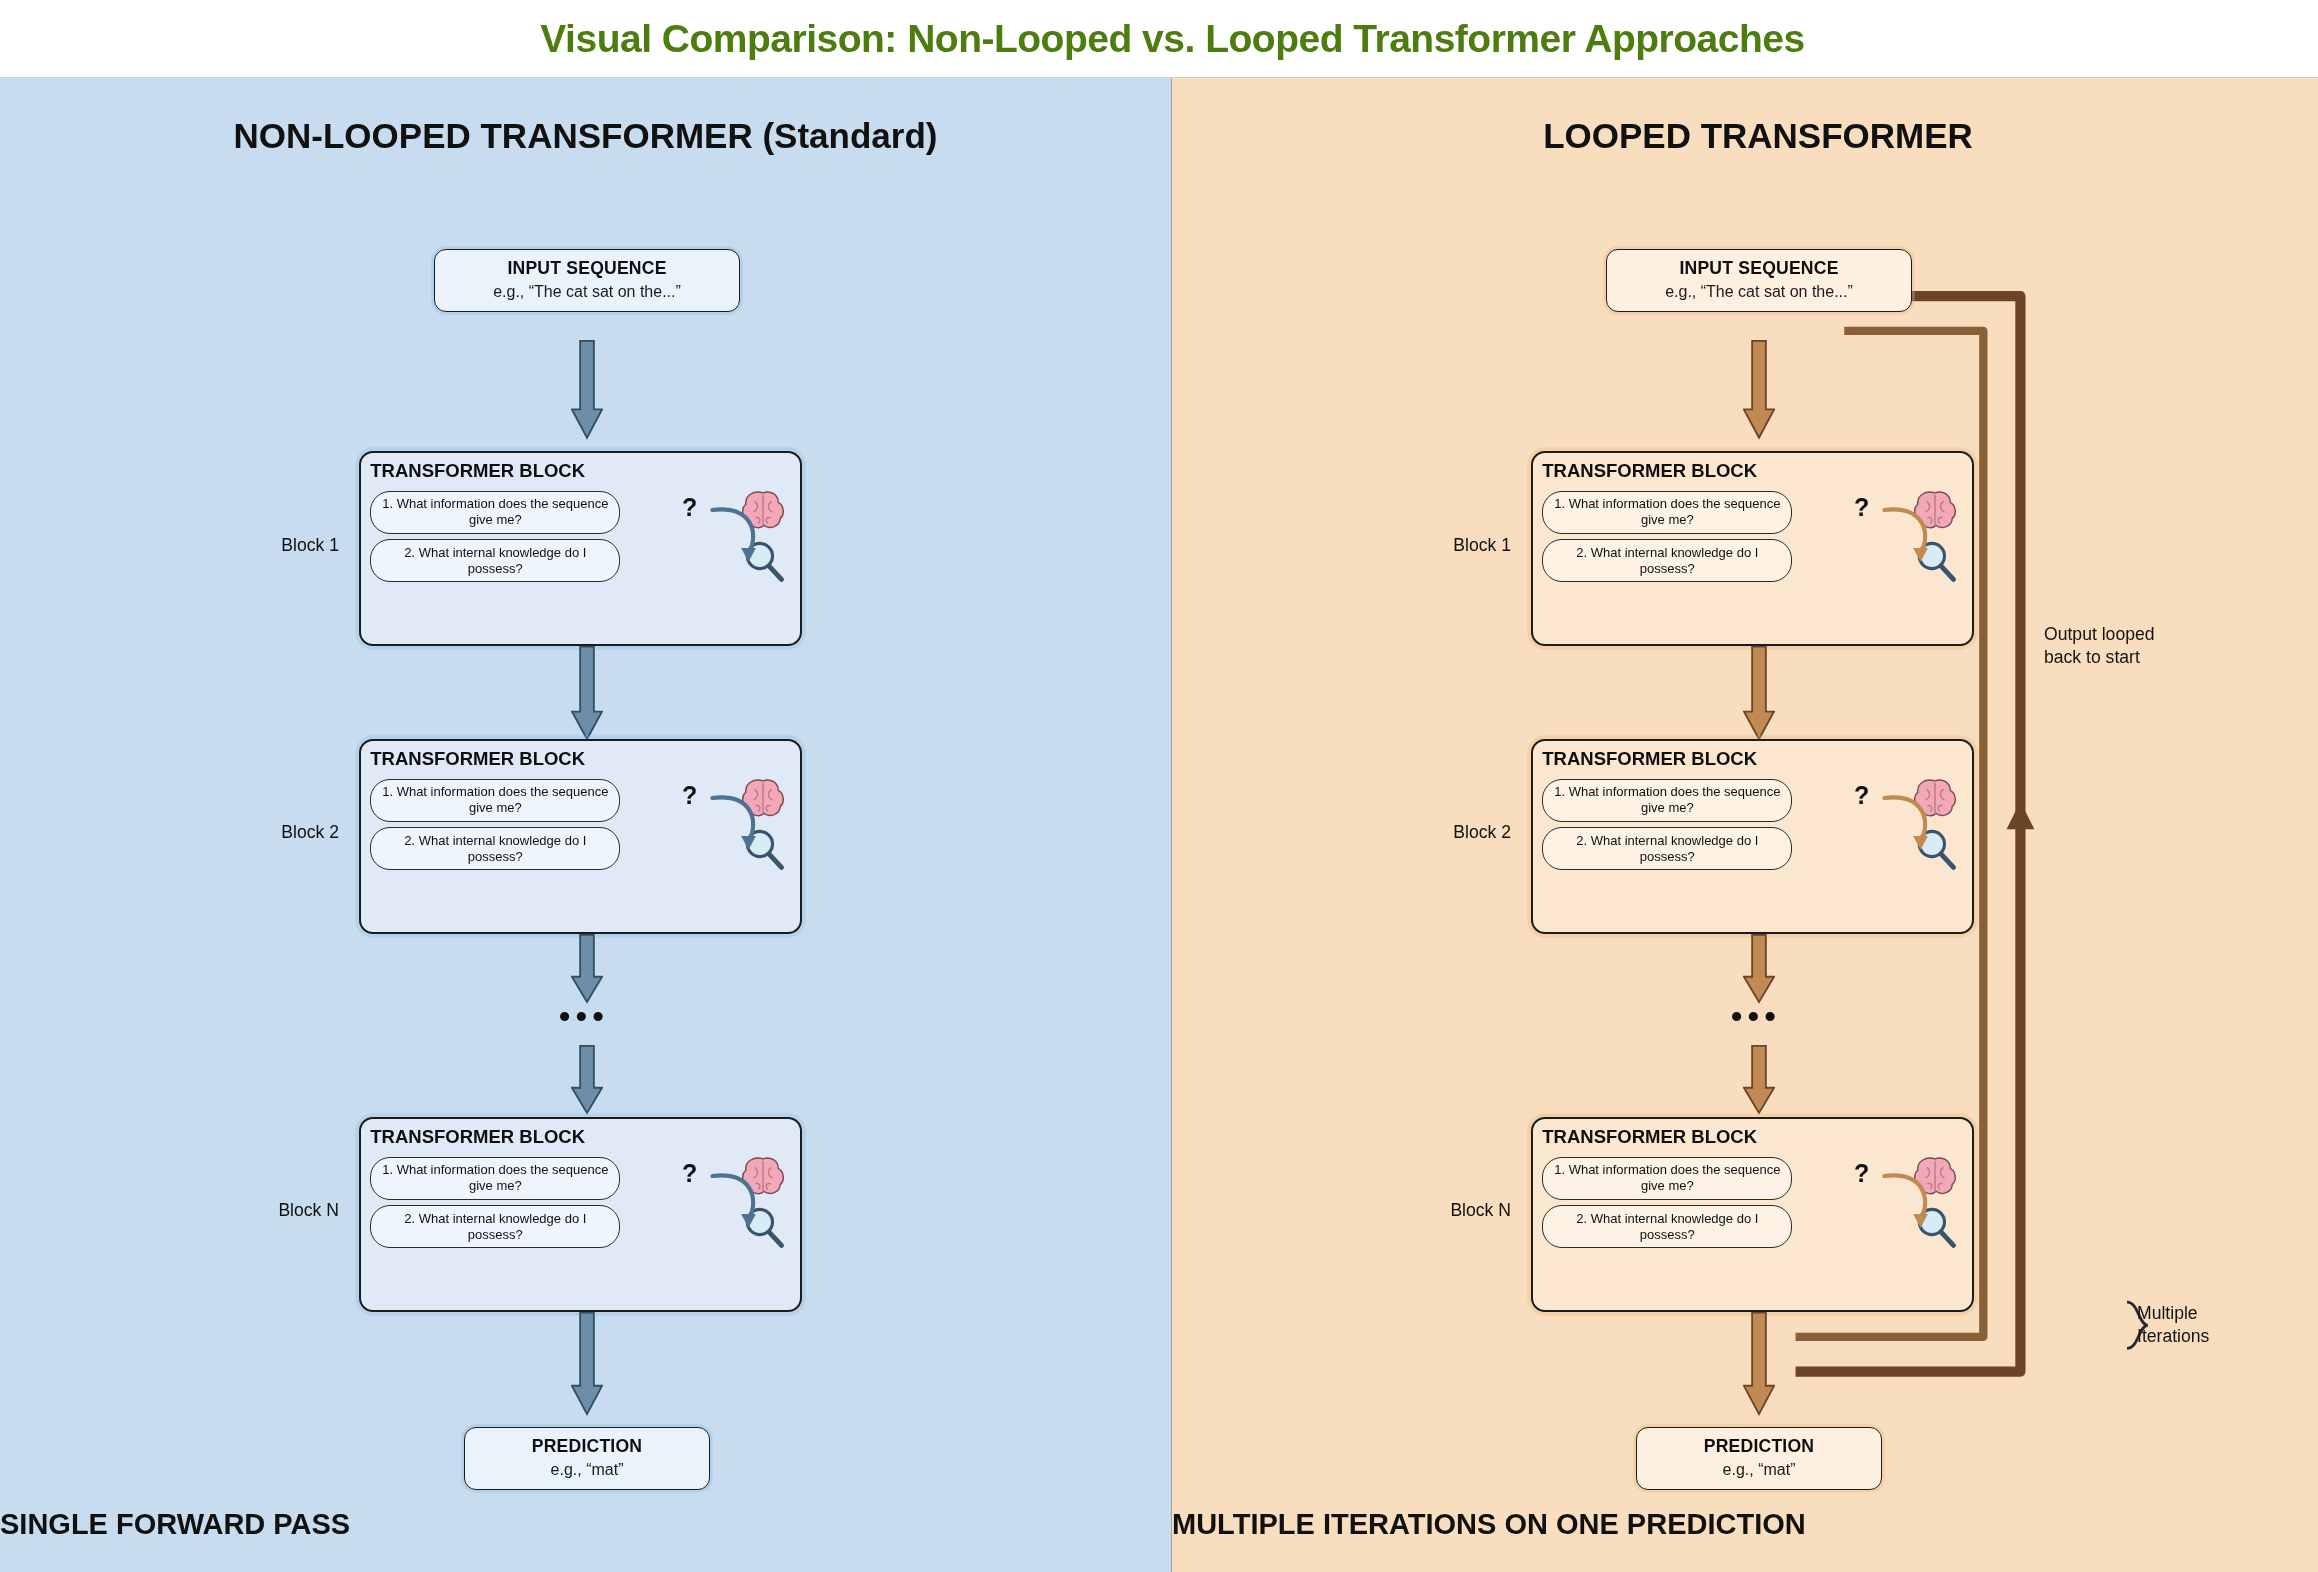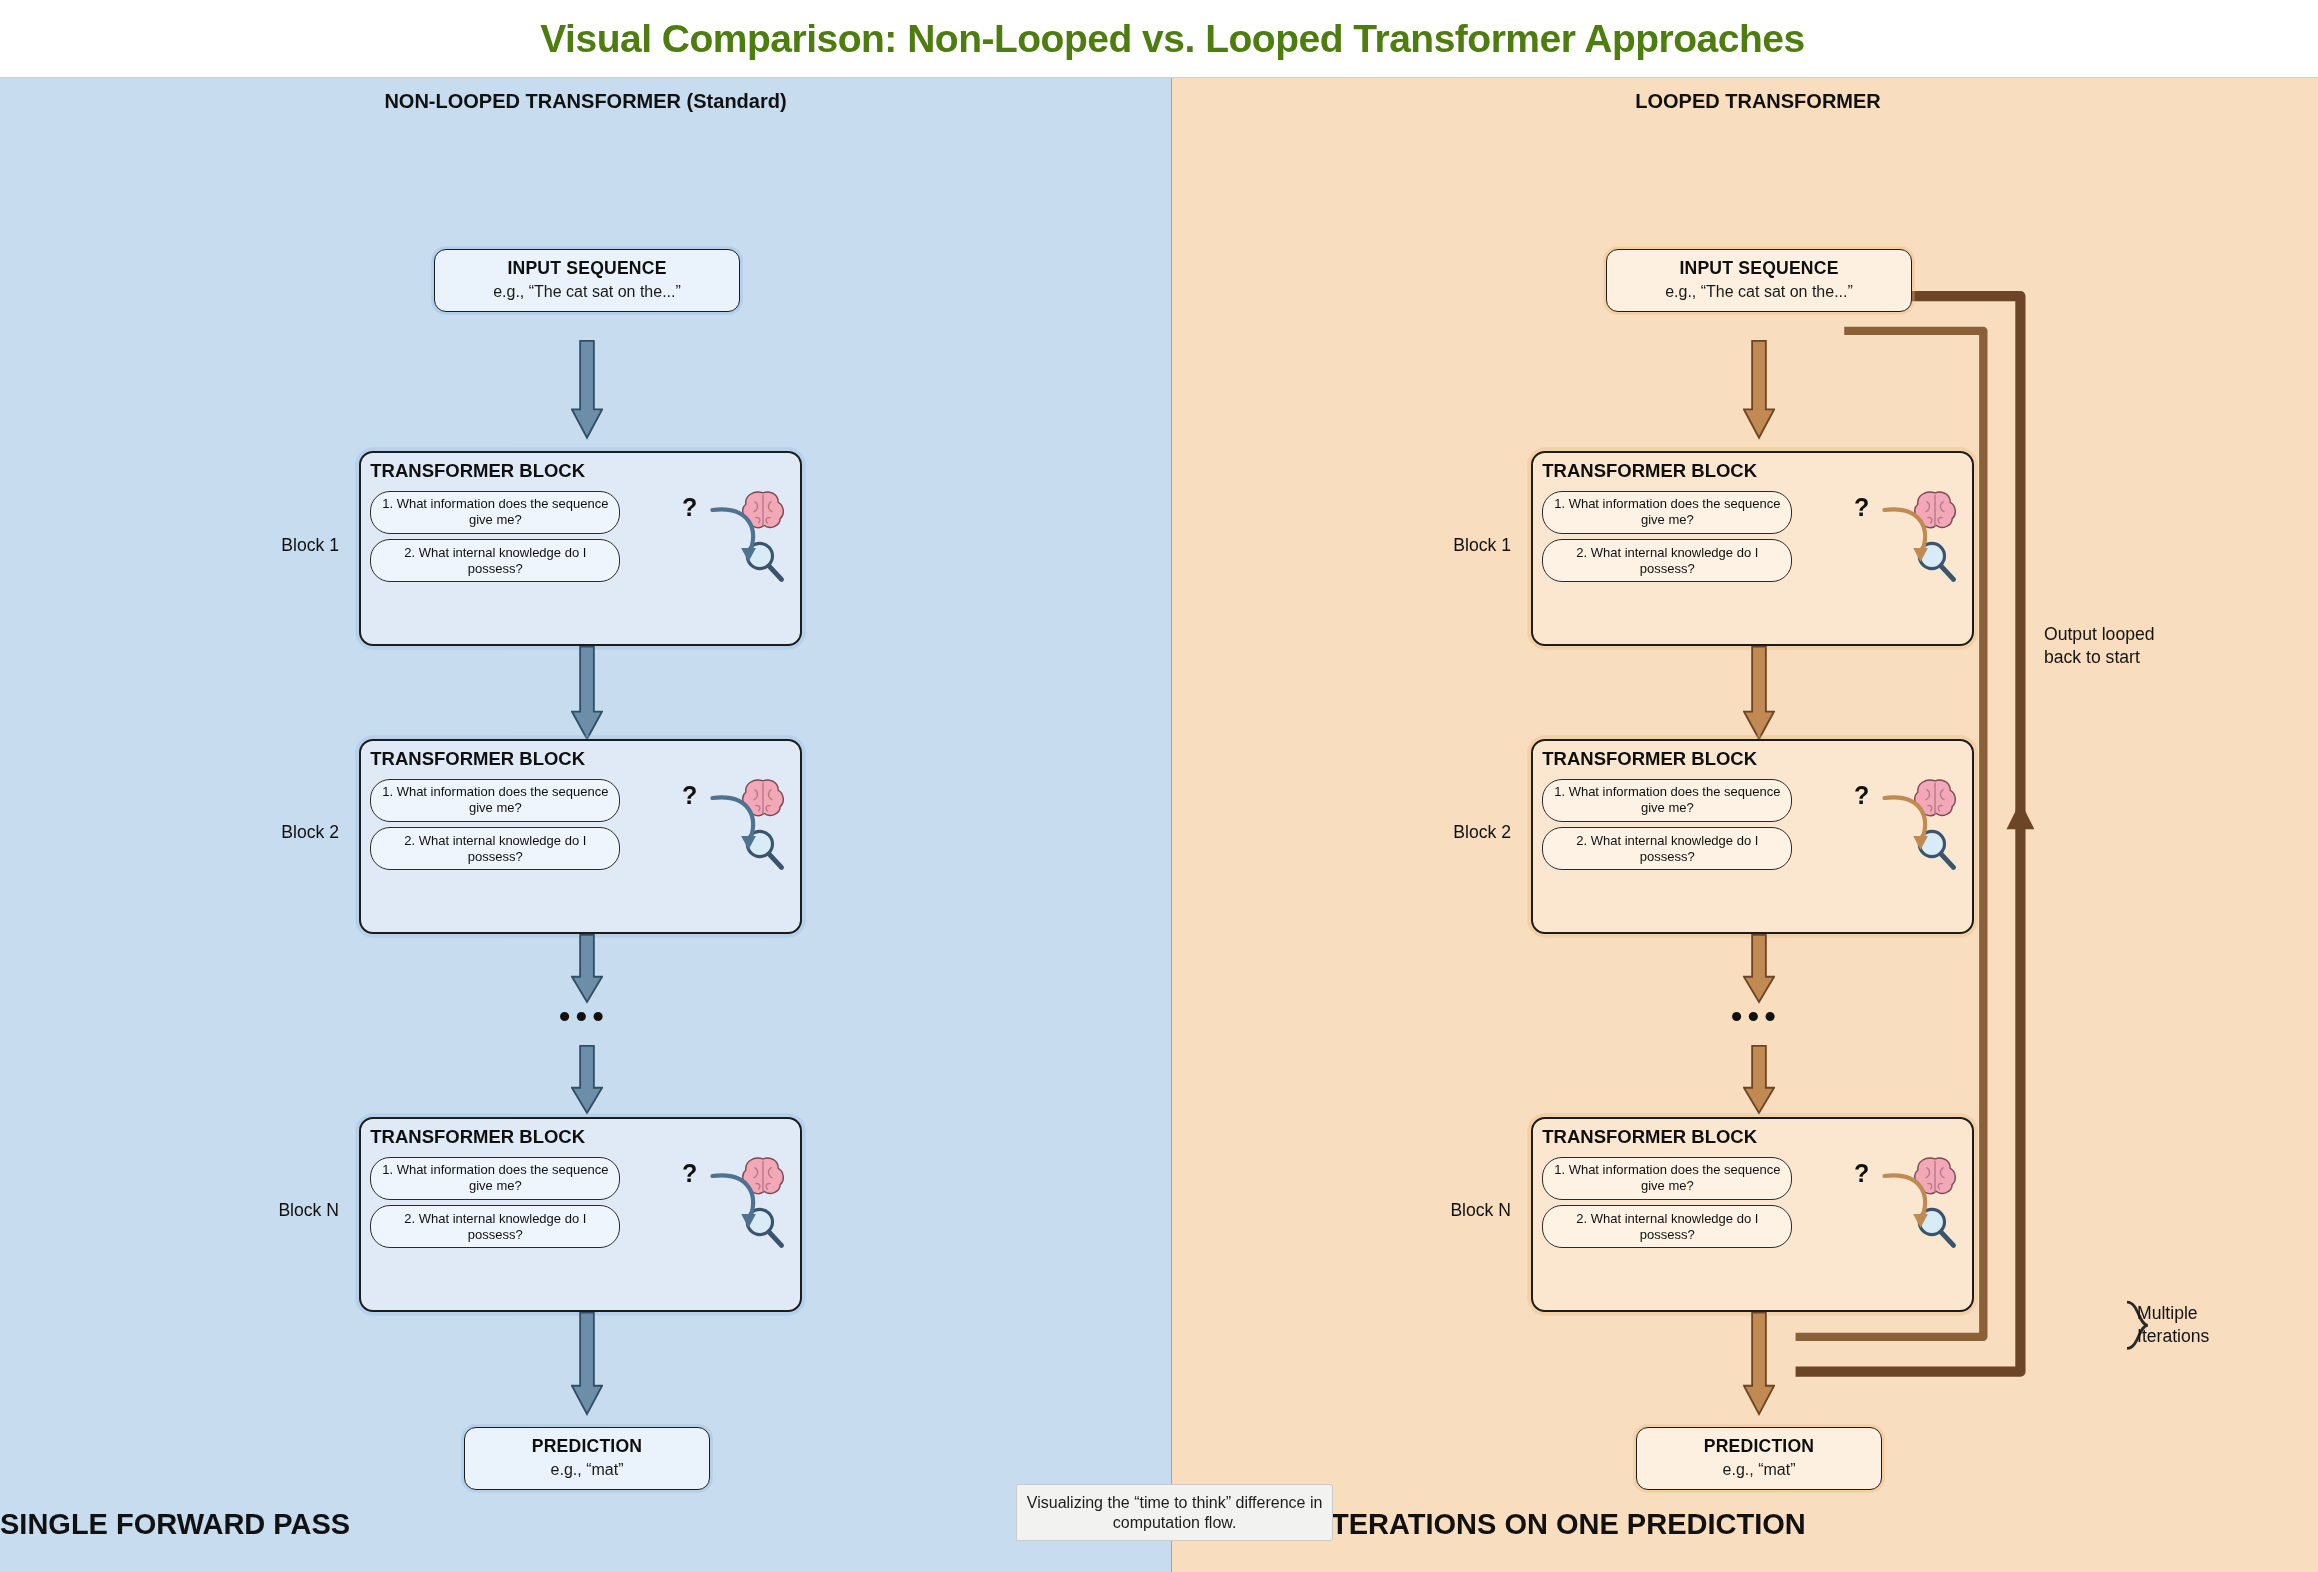--- a/index.html
+++ b/index.html
@@ -50,24 +50,24 @@
   .panel-left {
     background: #c7dcef;
     border-right: 1.4px solid #9aa6b0;
   }
   .panel-right {
     background: #f8ddbe;
   }
 
   .panel-heading {
     position: absolute;
-    top: 12px;
+    top: 38px;
     width: 100%;
     text-align: center;
-    font-size: 20px;
+    font-size: 35px;
     font-weight: bold;
     color: #111111;
   }
   .panel-footer {
     position: absolute;
     bottom: 32px;
     width: 100%;
     font-size: 29px;
     font-weight: bold;
     color: #111111;
@@ -494,15 +494,14 @@
     <div class="loop-text" style="left:872px; top:545px; width:195px; white-space:pre-line;">Output looped
 back to start</div>
 
 
     <div class="loop-text" style="left:965px; top:1224px; width:153px; white-space:pre-line;">Multiple
 Iterations</div>
 
     <div class="panel-footer">MULTIPLE ITERATIONS ON ONE PREDICTION</div>
   </div>
 
-  <div class="center-caption">Visualizing the “time to think” difference in computation flow.</div>
 </div>
 
 
 </body></html>

